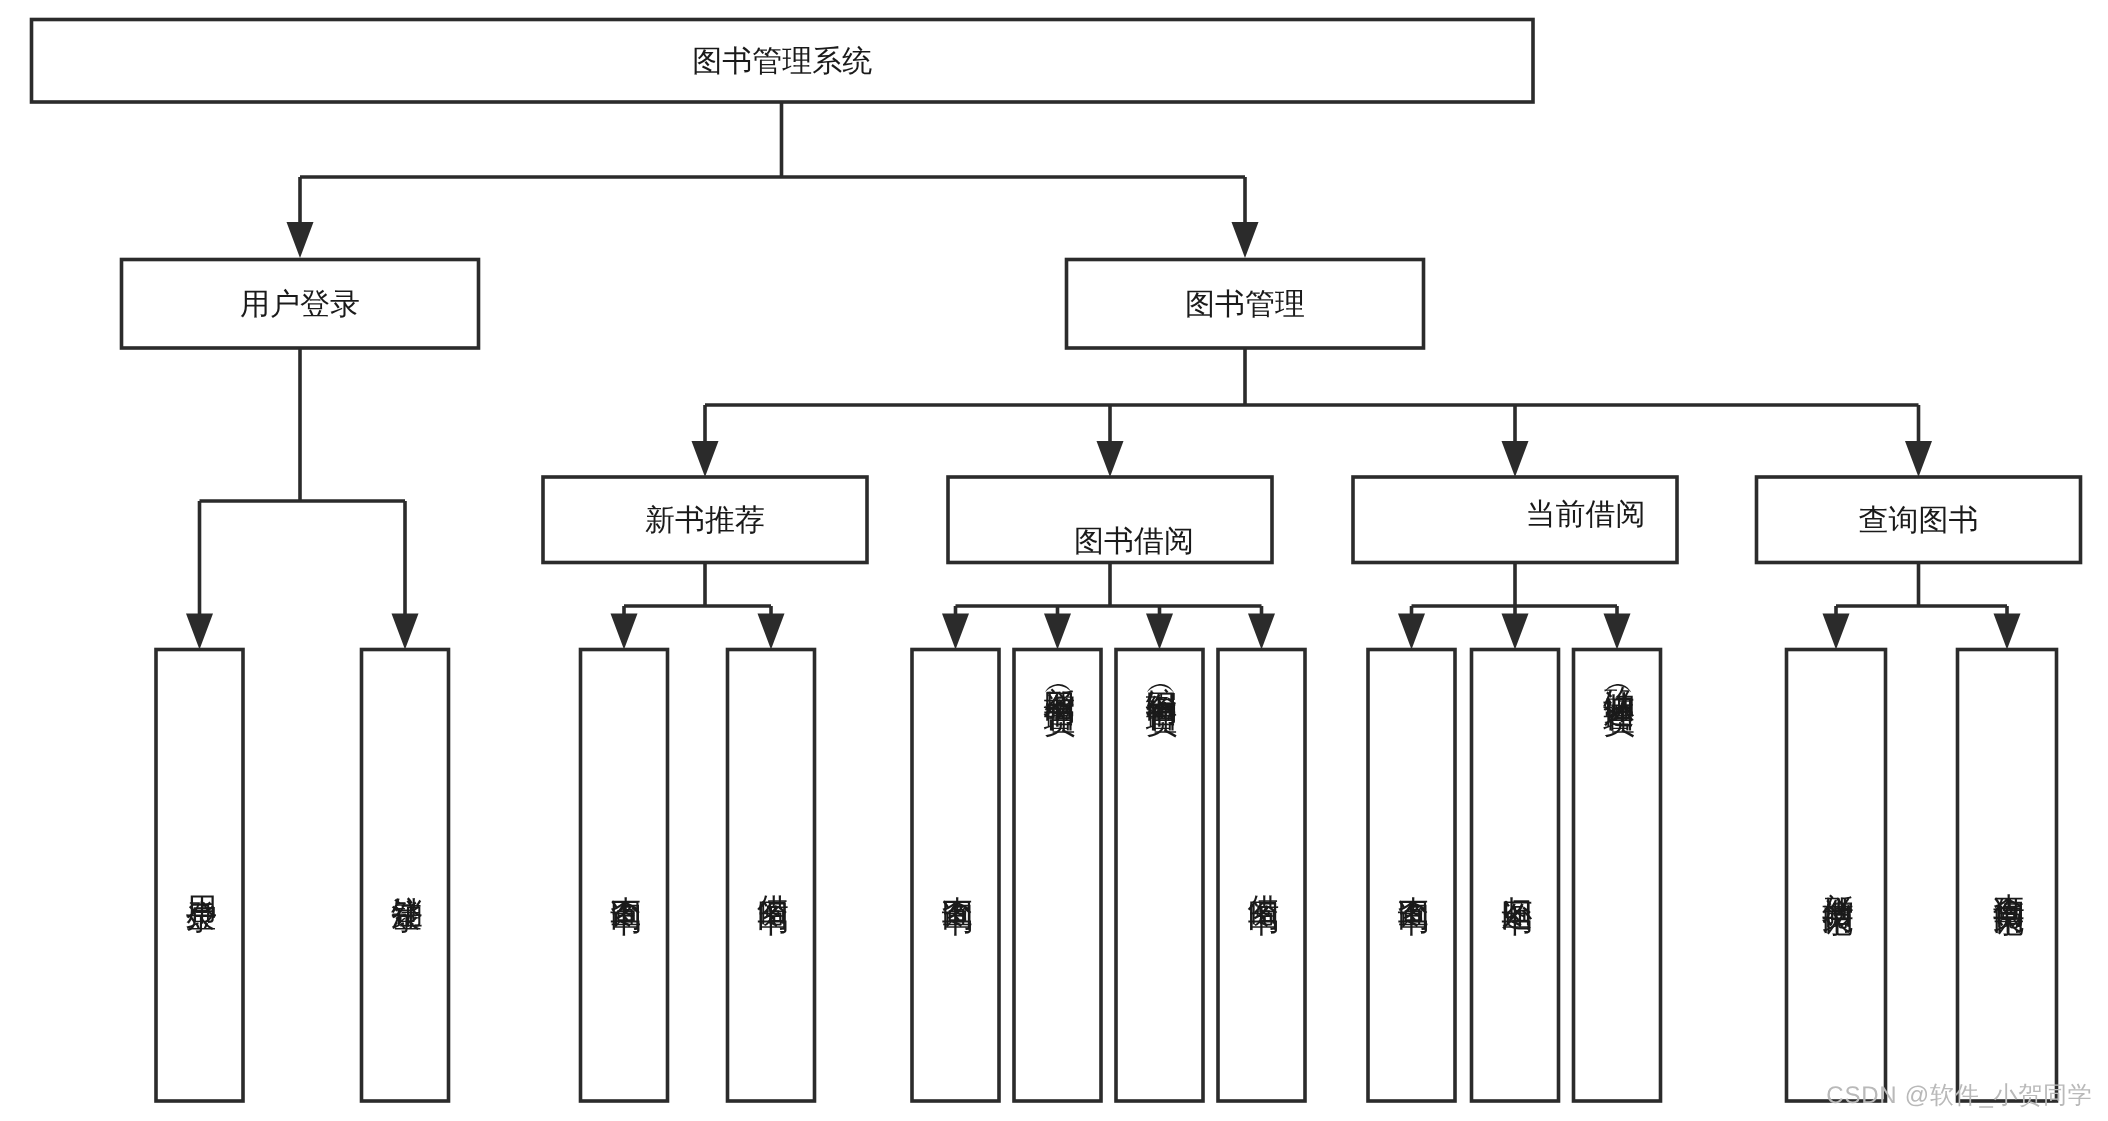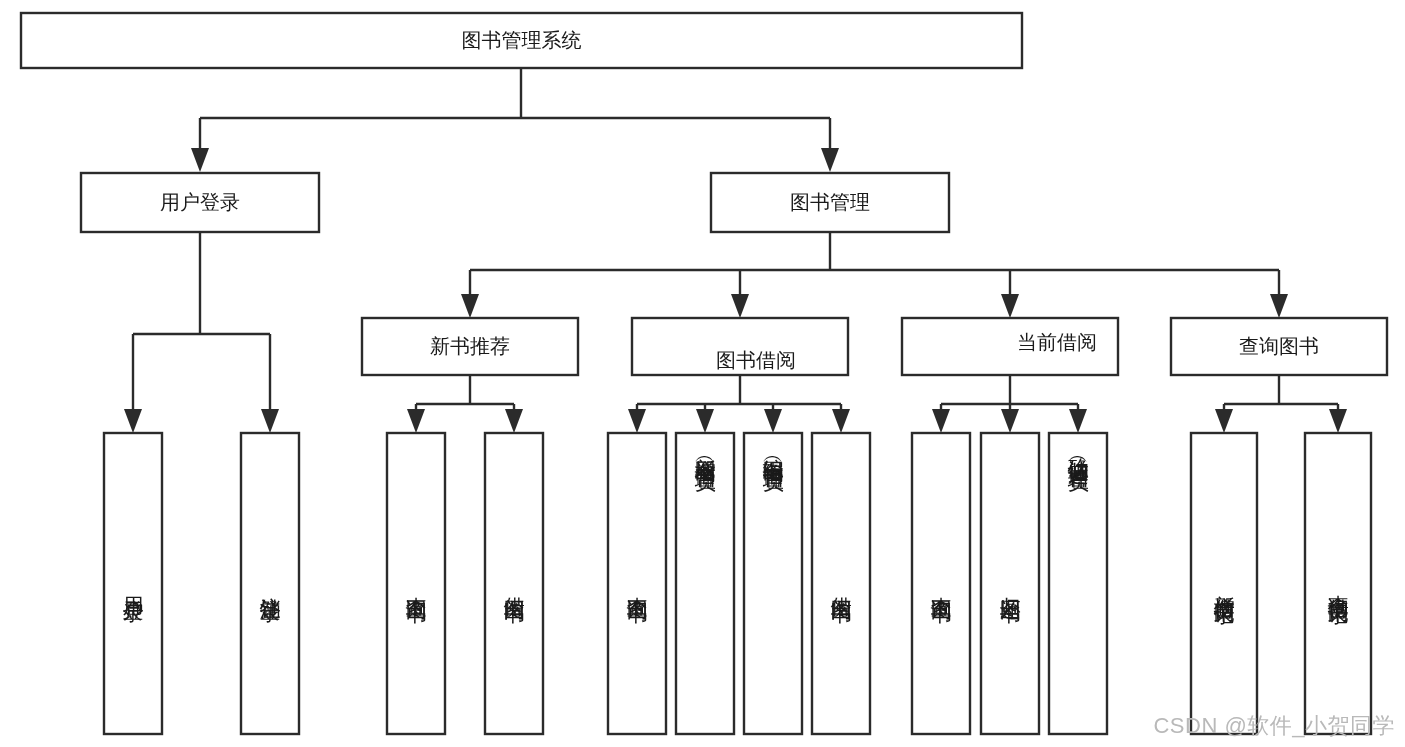--- a/index.html
+++ b/index.html
@@ -72,21 +72,21 @@
     font-family: "Liberation Sans", "DejaVu Sans", sans-serif;
     font-size: 20px;
     color: #1a1a1a;
     white-space: nowrap;
   }
   .watermark {
     position: absolute;
     right: 10px;
     bottom: 6px;
     font-family: "Liberation Sans", "DejaVu Sans", sans-serif;
-    font-size: 22px;
+    font-size: 16px;
     color: #b9b9b9;
     letter-spacing: 0.5px;
     white-space: nowrap;
   }
 </style>
 </head>
 <body>
 
 <div id="diagram-root">
 

